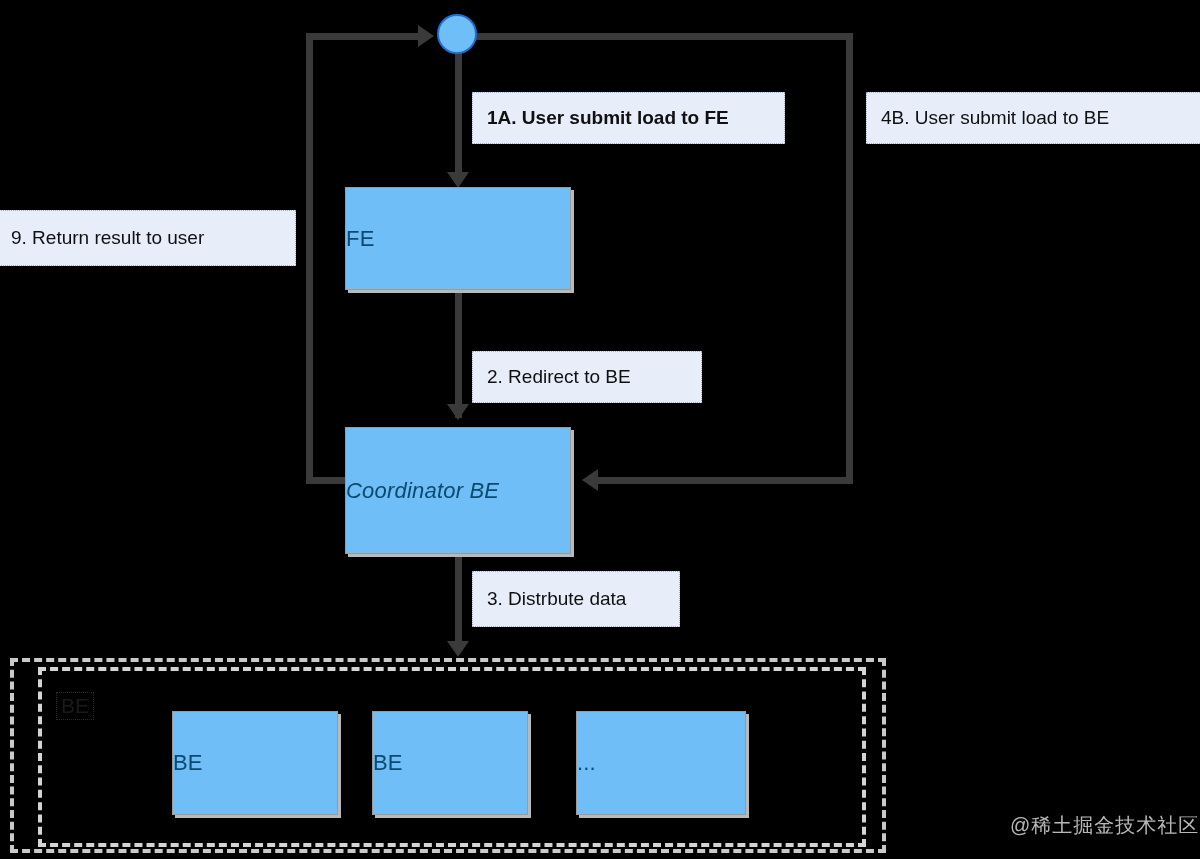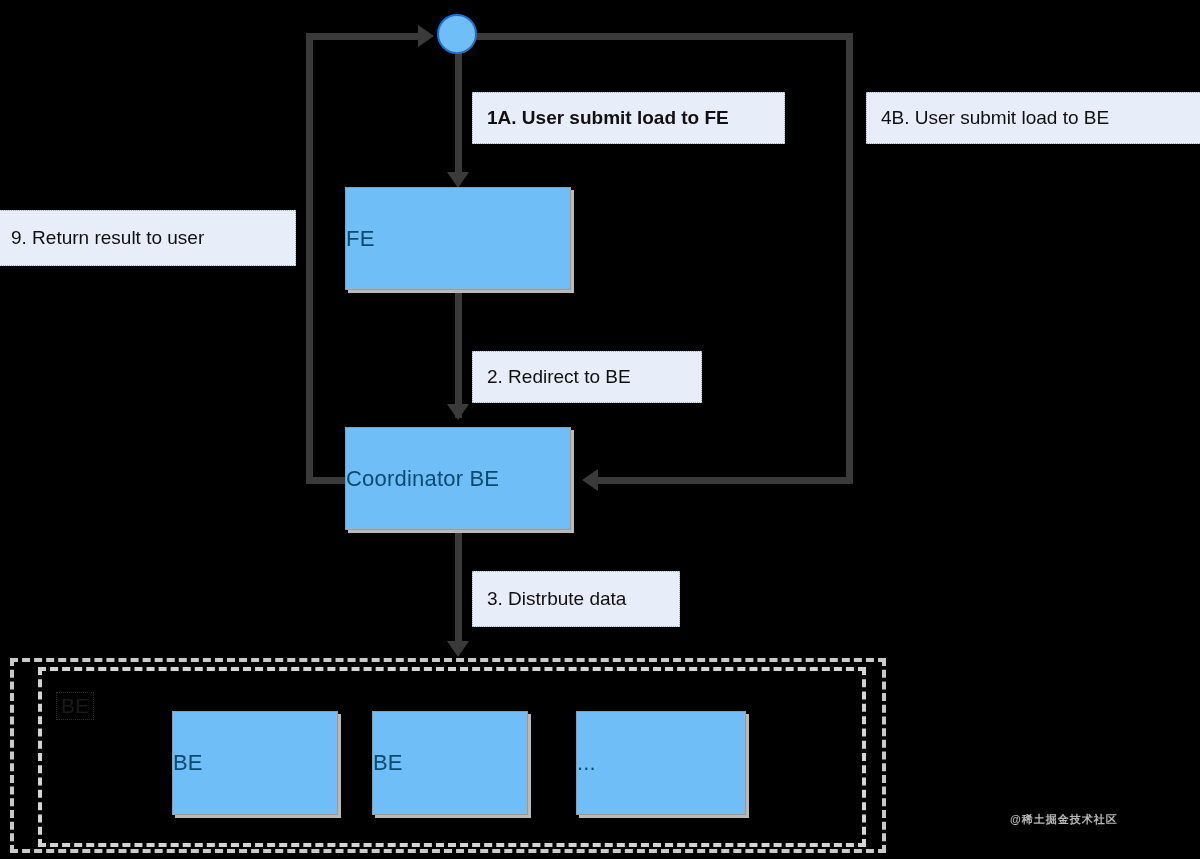--- a/index.html
+++ b/index.html
@@ -98,24 +98,23 @@
     font-size: 21px;
     background: transparent;
     border: 1px dotted #2b2b2b;
     padding: 1px 4px;
   }
 
   .watermark {
     position: absolute;
     color: #d9d9d9;
     opacity: 0.85;
-    font-size: 11px;
+    font-size: 20px;
     letter-spacing: 1px;
     white-space: nowrap;
-    font-weight: bold;
   }
 </style>
 </head>
 <body>
 
 <div id="canvas">
 
   <div class="line-h" style="left:306px; top:477px; width:46px;"></div>
   <div class="line-v" style="left:306px; top:33px; height:451px;"></div>
   <div class="line-h" style="left:306px; top:33px; width:115px;"></div>
@@ -134,21 +133,21 @@
 
   <div class="line-v" style="left:455px; top:531px; height:115px;"></div>
   <div class="arrow-down" style="left:447px; top:641px;"></div>
 
   <div class="start-circle" style="left:437px; top:14px; width:40px; height:40px;"></div>
 
   <div class="node-box" style="left:345px; top:187px; width:226px; height:103px;">
     <span>FE</span>
   </div>
 
-  <div class="node-box" style="left:345px; top:427px; width:226px; height:103px;">
+  <div class="node-box" style="left:345px; top:427px; width:226px; height:127px;font-style:italic;">
     <span>Coordinator BE</span>
   </div>
 
   <div class="cluster-outer" style="left:10px; top:658px; width:876px; height:195px;"></div>
   <div class="cluster-inner" style="left:38px; top:667px; width:828px; height:180px;"></div>
   <div class="cluster-label" style="left:56px; top:692px;">BE</div>
 
   <div class="node-box" style="left:172px; top:711px; width:166px; height:104px;">
     <span>BE</span>
   </div>

